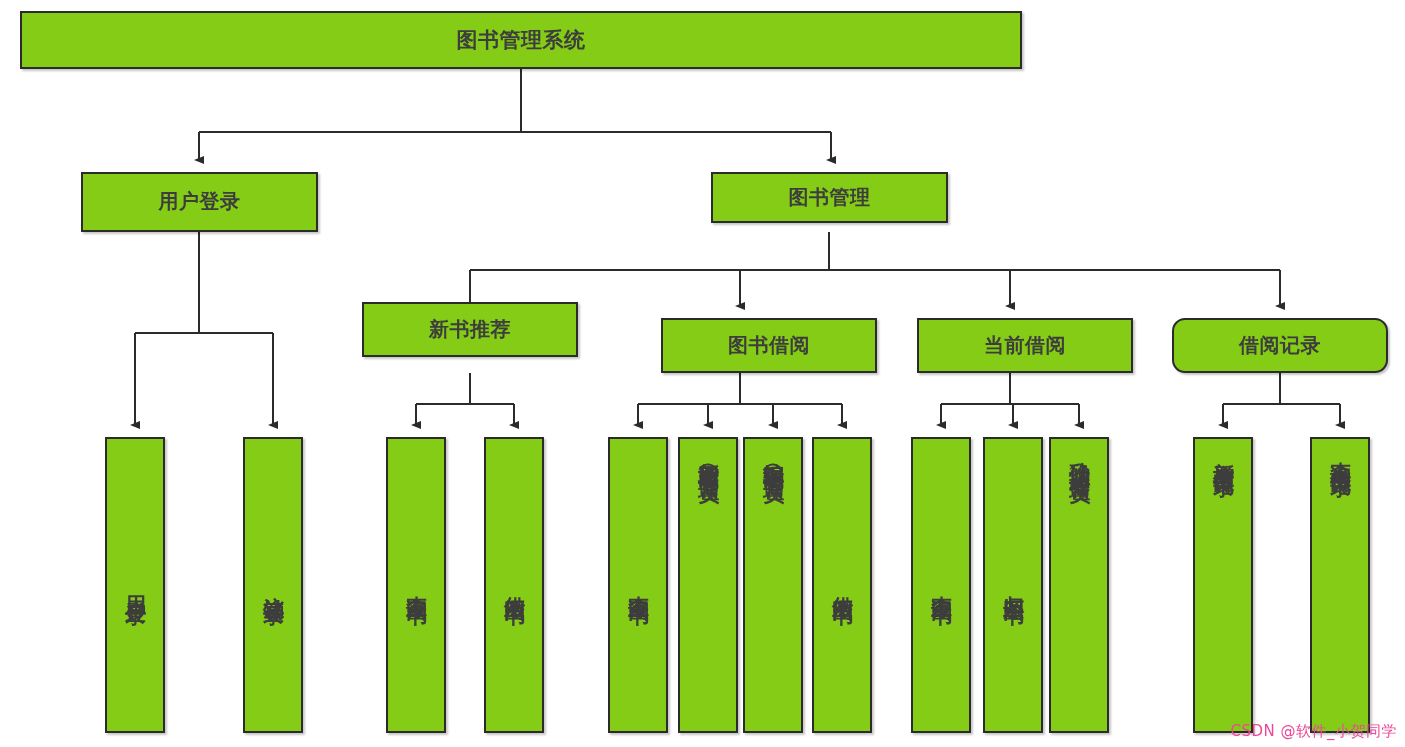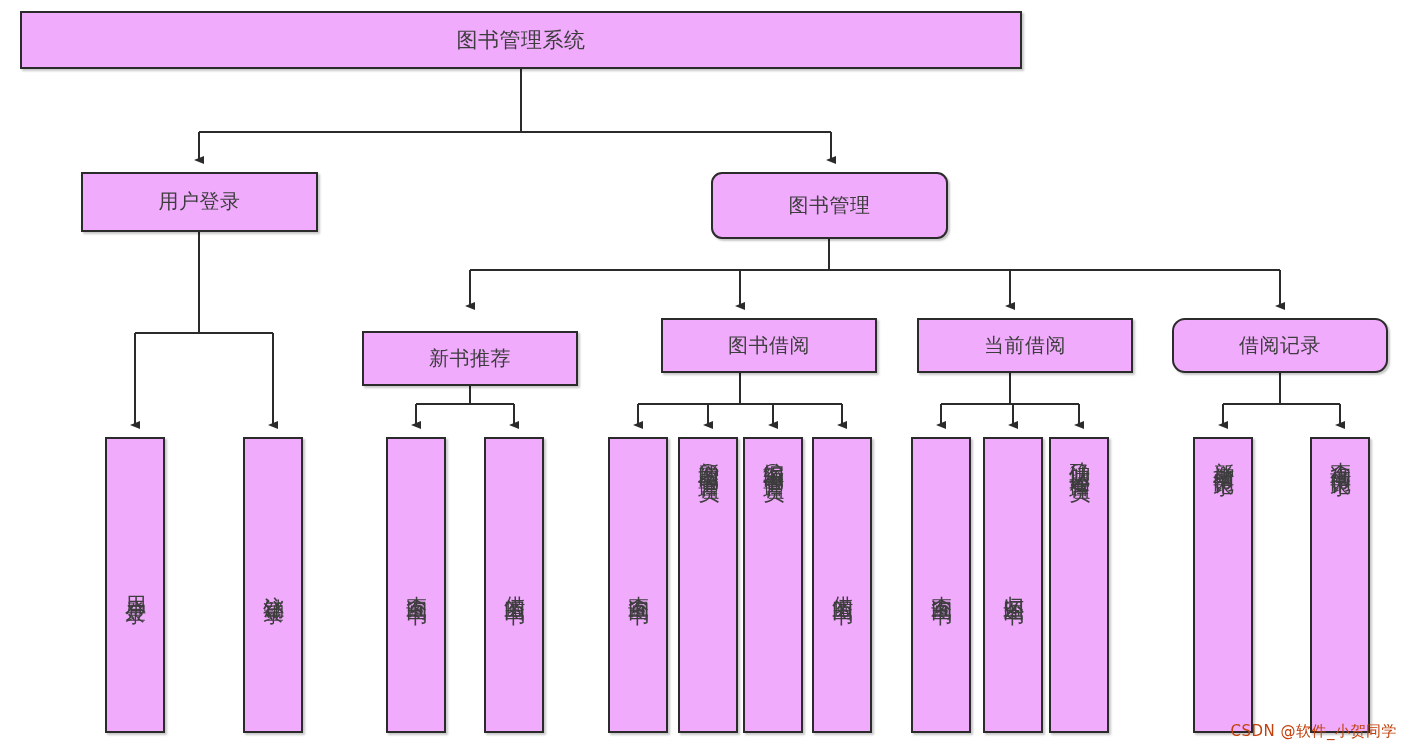--- a/index.html
+++ b/index.html
@@ -22,28 +22,29 @@
     position: absolute;
     left: 0;
     top: 0;
     width: 1405px;
     height: 747px;
     pointer-events: none;
   }
   .node {
     position: absolute;
     box-sizing: border-box;
-    background: #f0abfc;
+    background: #84cc16;
     border: 2px solid #2b2b2b;
     box-shadow: 2px 2px 2px rgba(0,0,0,0.22);
     display: flex;
     align-items: center;
     justify-content: center;
     color: #3d3d3d;
     cursor: default;
+    font-weight: bold;
   }
   .node .lbl {
     font-size: 20px;
     line-height: 1.18;
     letter-spacing: 0.5px;
     white-space: nowrap;
     color: #3d3d3d;
   }
   .node.root .lbl { font-size: 21px; }
   .node.level2 .lbl { font-size: 20px; }
@@ -66,21 +67,21 @@
   .node.leaf.short {
     align-items: center;
     padding-top: 0;
   }
 
   #watermark {
     position: absolute;
     right: 8px;
     bottom: 6px;
     font-size: 15px;
-    color: #c2410c;
+    color: #ec4899;
     letter-spacing: 0.5px;
     user-select: none;
     white-space: nowrap;
   }
 </style>
 </head>
 <body>
 
 <div id="canvas">
 
@@ -135,24 +136,24 @@
     </g>
   </svg>
 
   <div id="nodes">
       <div class="node root" style="left: 20px; top: 11px; width: 1002px; height: 58px;">
         <span class="lbl">图书管理系统</span>
       </div>
       <div class="node level2" style="left: 81px; top: 172px; width: 237px; height: 60px;">
         <span class="lbl">用户登录</span>
       </div>
-      <div class="node level2" style="left: 711px; top: 172px; width: 237px; height: 67px; border-radius: 11px;">
+      <div class="node level2" style="left: 711px; top: 172px; width: 237px; height: 51px;">
         <span class="lbl">图书管理</span>
       </div>
-      <div class="node level3" style="left: 362px; top: 331px; width: 216px; height: 55px;">
+      <div class="node level3" style="left: 362px; top: 302px; width: 216px; height: 55px;">
         <span class="lbl">新书推荐</span>
       </div>
       <div class="node level3" style="left: 661px; top: 318px; width: 216px; height: 55px;">
         <span class="lbl">图书借阅</span>
       </div>
       <div class="node level3" style="left: 917px; top: 318px; width: 216px; height: 55px;">
         <span class="lbl">当前借阅</span>
       </div>
       <div class="node level3" style="left: 1172px; top: 318px; width: 216px; height: 55px; border-radius: 13px;">
         <span class="lbl">借阅记录</span>

